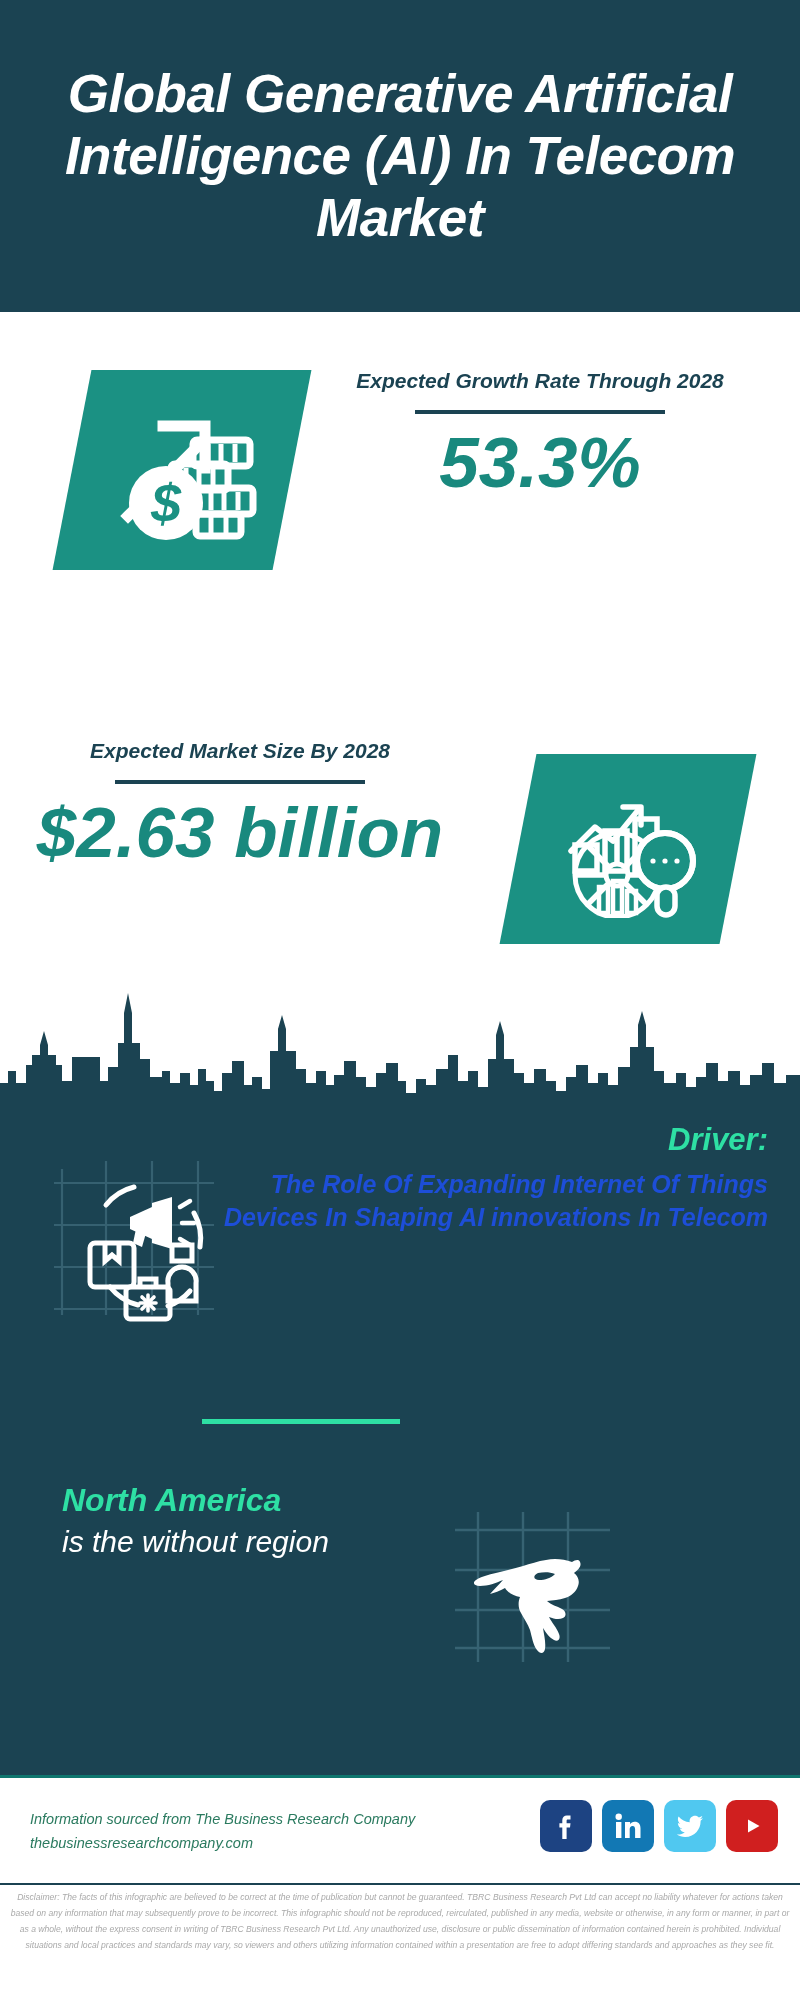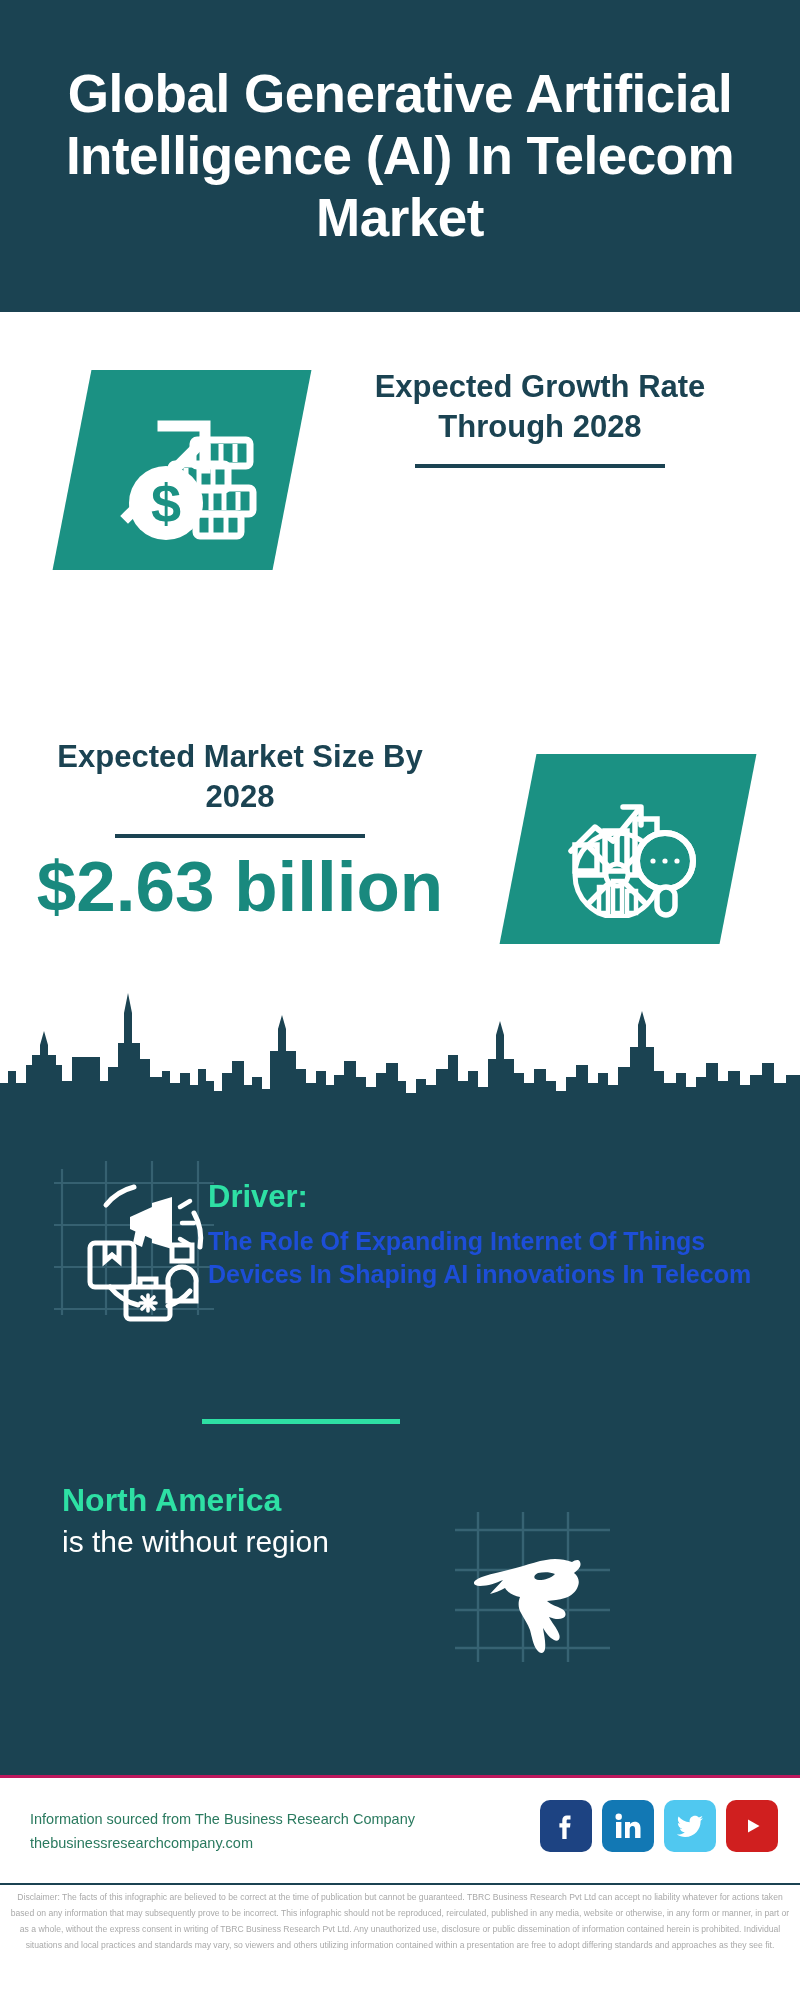--- a/index.html
+++ b/index.html
@@ -3,21 +3,21 @@
 <meta charset="utf-8">
 <style>
   * { margin:0; padding:0; box-sizing:border-box; }
   html,body { width:800px; height:2000px; }
   body {
     font-family:"Liberation Sans", sans-serif;
     background:#ffffff;
     position:relative;
     overflow:hidden;
   }
-  .page { width:692px; height:2000px; position:relative; background:#fff; }
+  .page { width:692px; height:2000px; position:relative; background:#fff;font-style:italic; }
 
   
   .header {
     position:absolute; left:0; top:0; width:800px; height:312px;
     background:#1b4352;
     display:flex; align-items:center; justify-content:center;
   }
   .header-title {
     color:#ffffff;
     font-size:53px;
@@ -44,21 +44,21 @@
   .icon-wrap-1 {
     position:absolute; left:80px; top:62px; width:205px; height:192px;
     display:flex; align-items:center; justify-content:center;
   }
   .stat1-text {
     position:absolute; left:320px; top:55px; width:440px;
     text-align:center;
   }
   .stat-label {
     color:#1b4352;
-    font-size:31px;
+    font-size:21px;
     font-weight:bold;
     line-height:1.3;
   }
   .divider-dark {
     width:250px; height:4px; background:#1b4352;
     margin:16px auto 10px auto;
   }
   .stat-value {
     color:#19897e;
     font-size:71px;
@@ -88,21 +88,21 @@
   .skyline {
     position:absolute; left:0; top:985px; width:800px; height:130px;
     display:block;
   }
 
   
   .driver-icon {
     position:absolute; left:48px; top:1155px; width:170px; height:170px;
   }
   .driver-text {
-    position:absolute; left:208px; top:1178px; width:560px; text-align:left;
+    position:absolute; left:208px; top:1121px; width:560px; text-align:right;
   }
   .driver-title {
     color:#2ee0a4;
     font-size:31px; font-weight:bold; line-height:1.25;
     margin-bottom:8px;
   }
   .driver-body {
     color:#1d4ed8;
     font-size:25px; font-weight:bold; line-height:1.34;
   }
@@ -123,21 +123,21 @@
     color:#ffffff; font-size:30px; font-weight:normal; line-height:1.3;
   }
   .map-icon {
     position:absolute; left:420px; top:1490px; width:200px; height:180px;
   }
 
   
   .footer {
     position:absolute; left:0; top:1775px; width:800px; height:110px;
     background:#ffffff;
-    border-top:3px solid #be185d;
+    border-top:3px solid #0f766e;
     border-bottom:2px solid #1b4352;
   }
   .footer-src {
     position:absolute; left:30px; top:30px; width:470px;
     color:#2a7a5f; font-size:14.5px; line-height:1.65;
   }
   .social {
     position:absolute; right:22px; top:22px;
     display:flex; gap:10px; align-items:center;
   }
@@ -195,20 +195,21 @@
         <line x1="103" y1="119" x2="103" y2="135" stroke="#ffffff" stroke-width="5"></line>
         <line x1="118" y1="119" x2="118" y2="135" stroke="#ffffff" stroke-width="5"></line>
 
         <circle cx="58" cy="105" r="37" fill="#ffffff"></circle>
         <text x="58" y="124" font-family="Liberation Sans, sans-serif" font-size="54" font-weight="bold" fill="#1b9183" text-anchor="middle">$</text>
       </svg>
     </div>
     <div class="stat1-text">
       <div class="stat-label">Expected Growth Rate Through 2028</div>
       <div class="divider-dark"></div>
+      <div class="stat-value">53.3%</div>
     </div>
   </div>
 
   <div class="stat2">
     <div class="para para-2"></div>
     <div class="icon-wrap-2">
       <svg width="140" height="135" viewBox="0 0 140 135" fill="none" stroke="#ffffff" stroke-width="5.5">
 
         <path d="M10 68 L34 44 L52 58 L78 26" stroke-linecap="round" stroke-linejoin="round" fill="none"></path>
         <path d="M62 24 L80 24 L80 42" stroke-linecap="round" stroke-linejoin="round" fill="none"></path>

